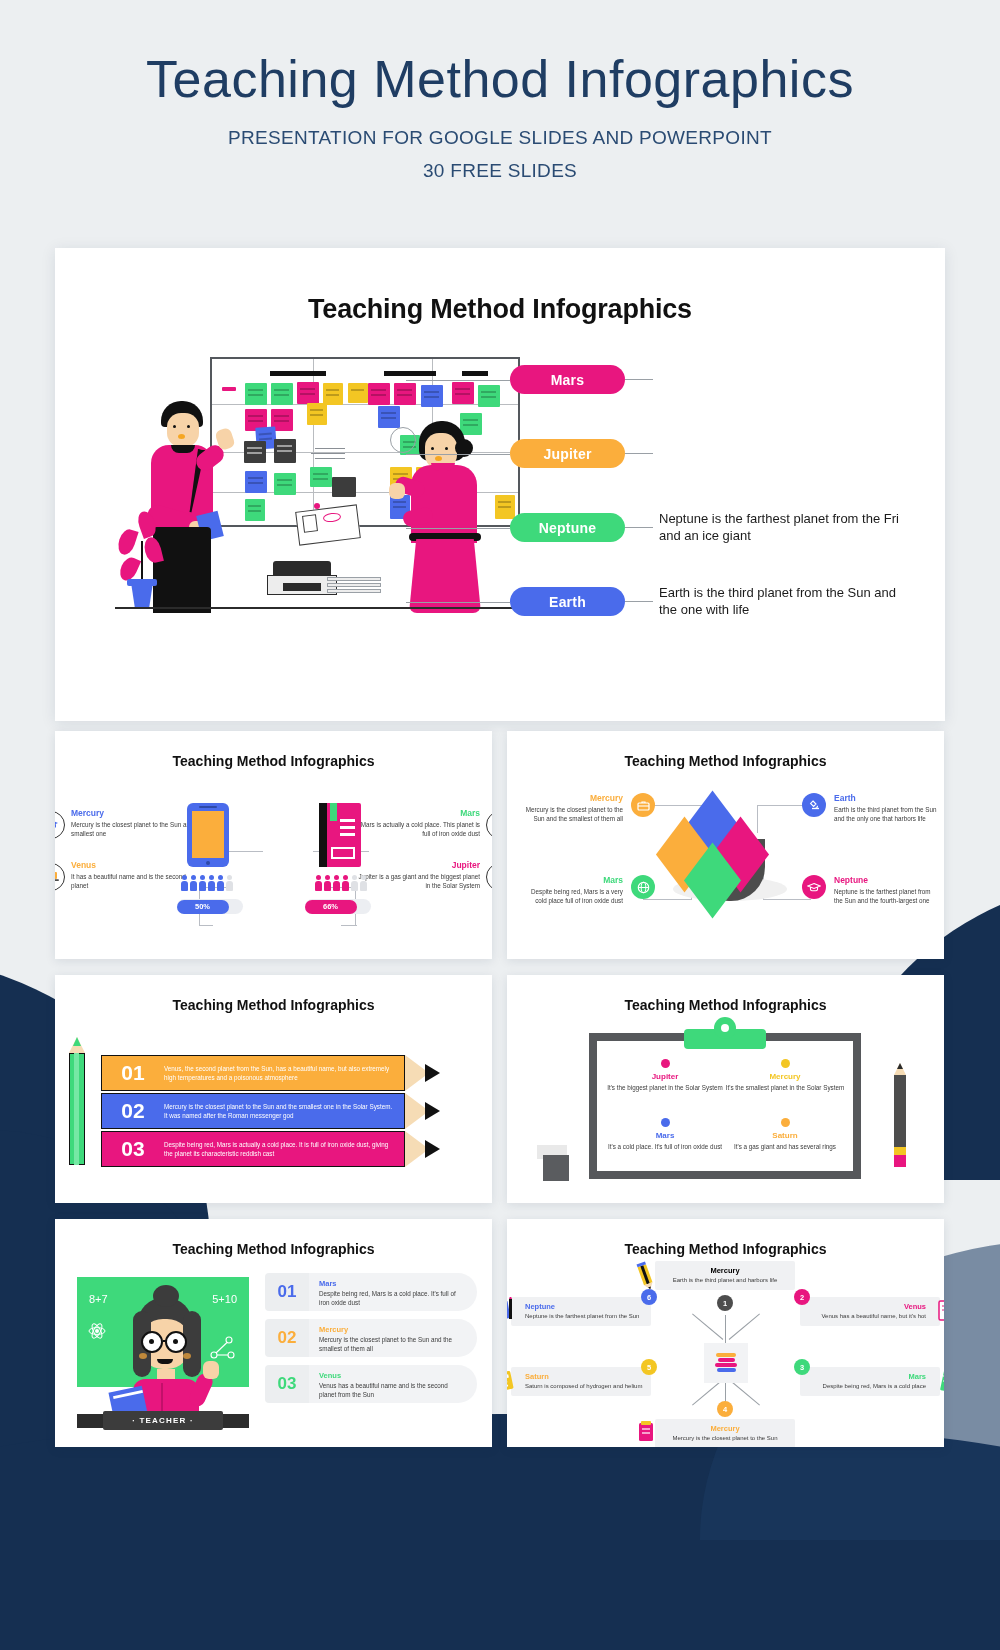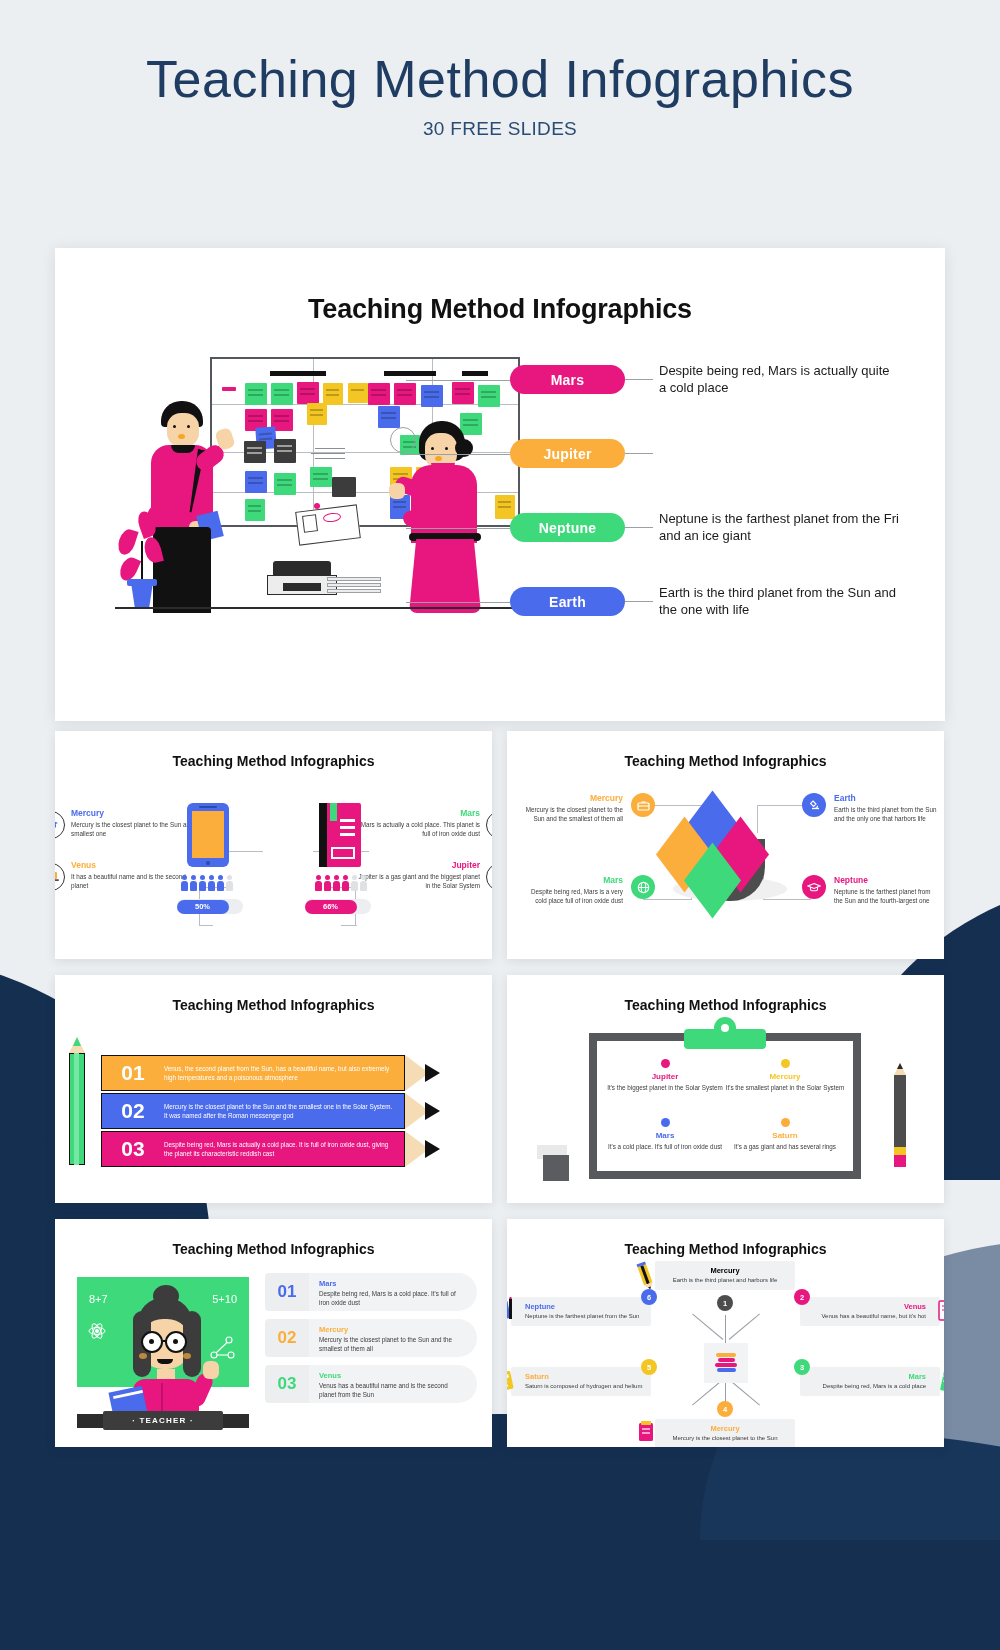--- a/index.html
+++ b/index.html
@@ -235,20 +235,21 @@
   <div class="navy-blob-l"></div>
   <div class="navy-blob-r"></div>
   <div class="navy-band"></div>
   <div class="navy-arc-b"></div>
 </div>
 
 <div class="page">
 
   <header>
     <div class="hdr-title">Teaching Method Infographics</div>
+    <div class="hdr-sub1">PRESENTATION FOR GOOGLE SLIDES AND POWERPOINT</div>
     <div class="hdr-sub2">30 FREE SLIDES</div>
   </header>
 
   <div class="hero">
     <div class="slide-title">Teaching Method Infographics</div>
 
     <div class="hero-body">
 
       <div class="illus">
         <div class="board">
@@ -434,21 +435,20 @@
           <div style="position:absolute;left:62px;top:28px;width:54px;height:4px;background:#ededed;border:1px solid #9aa0a6;"></div>
         </div>
         <div class="floor"></div>
       </div>
 
       <div class="pill-col">
         <div class="pill-row">
           <div class="conn-left"></div>
           <div class="pill" style="background:#e8167f">Mars</div>
           <div class="conn-right"></div>
-          <div class="pill-desc">Despite being red, Mars is actually quite a cold place</div>
         </div>
         <div class="pill-row">
           <div class="conn-left"></div>
           <div class="pill" style="background:#fbae3c">Jupiter</div>
           <div class="conn-right"></div>
         </div>
         <div class="pill-row">
           <div class="conn-left"></div>
           <div class="pill" style="background:#3ed97b">Neptune</div>
           <div class="conn-right"></div>

